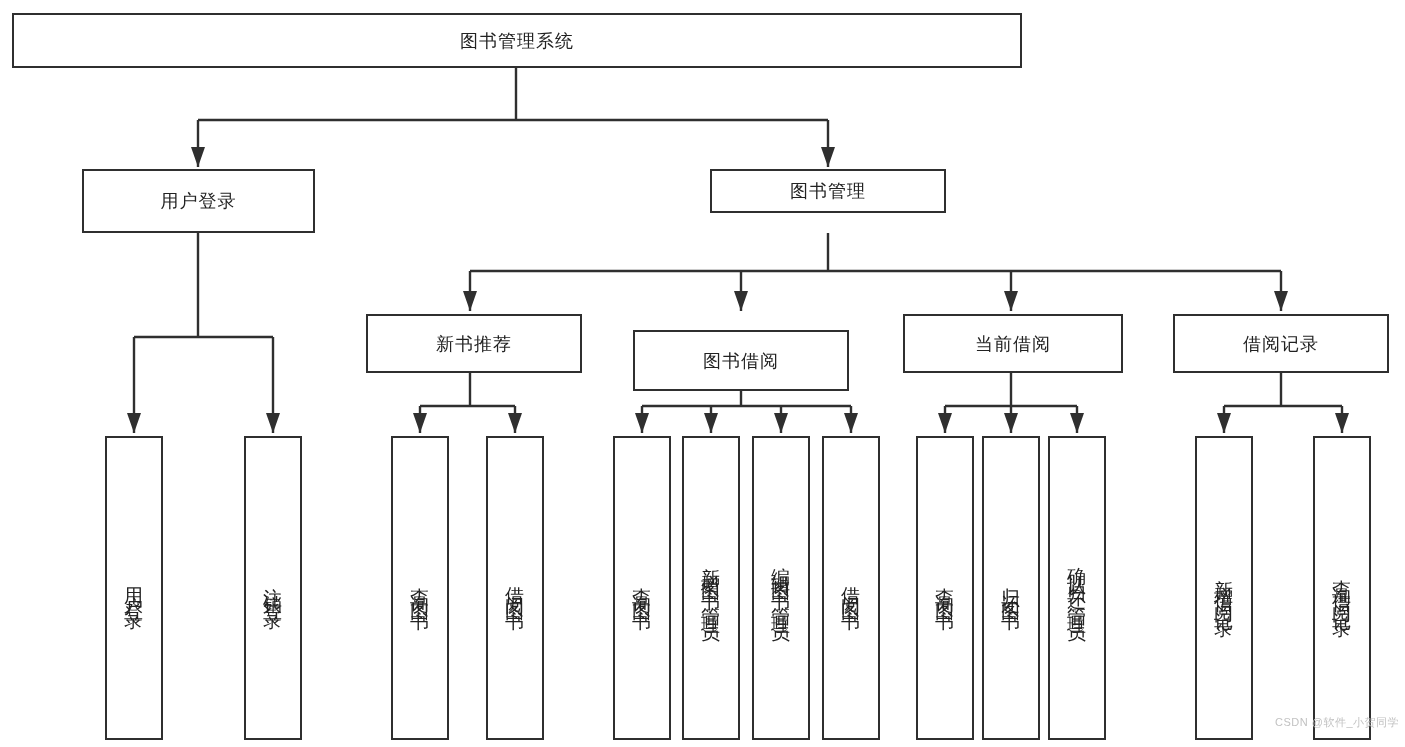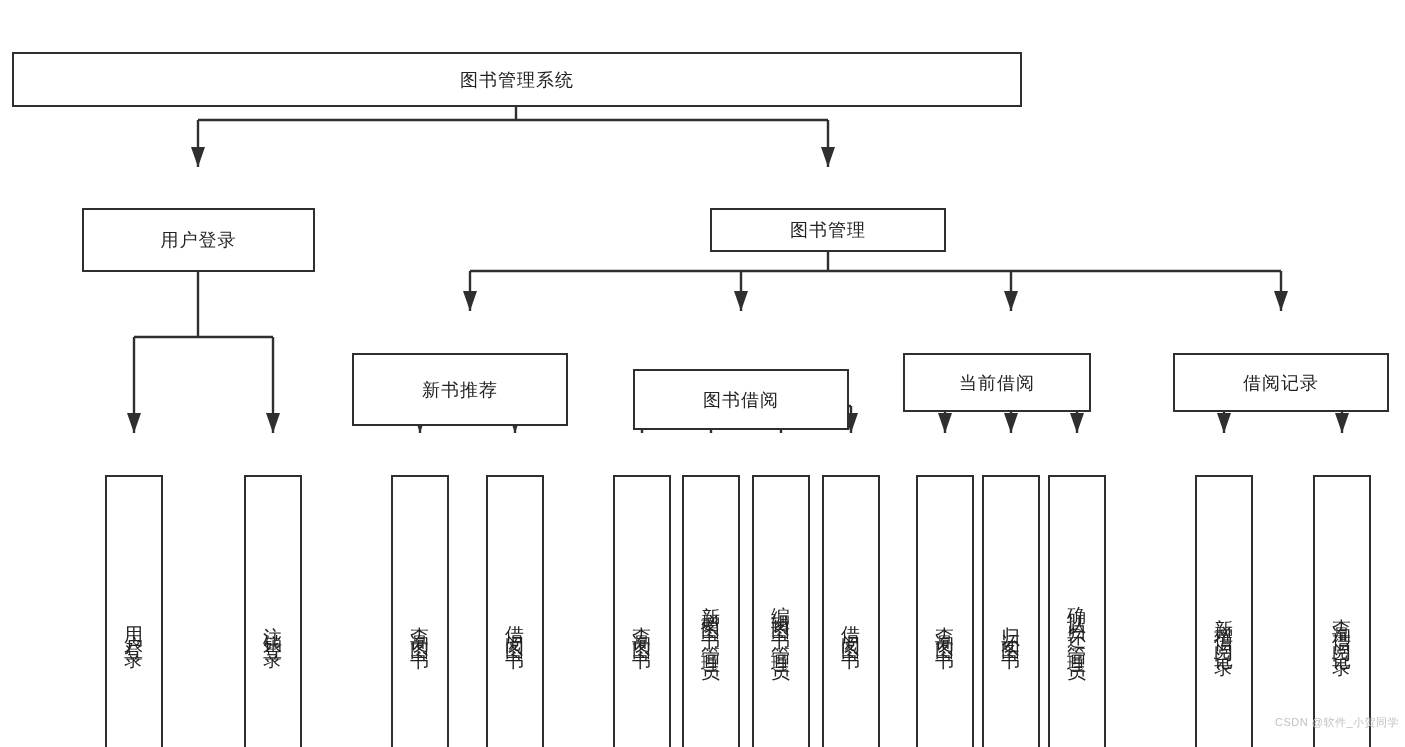--- a/index.html
+++ b/index.html
@@ -25,21 +25,20 @@
     stroke:var(--line-color);
     stroke-width:2.4;
     fill:none;
   }
   .node{
     position:absolute;
     background:#fff;
     border:2px solid var(--line-color);
     display:flex;align-items:center;justify-content:center;
     color:var(--text-color);
-    margin-top:39px;
   }
   .node .hlabel{
     font-size:18px;
     letter-spacing:1px;
     white-space:nowrap;
   }
   .leaf .vlabel{
     writing-mode:vertical-rl;
     text-orientation:mixed;
     font-size:19px;
@@ -106,27 +105,27 @@
     <span class="hlabel">图书管理系统</span>
   </div>
 
   <div class="node" style="left:82px;top:169px;width:233px;height:64px">
     <span class="hlabel">用户登录</span>
   </div>
   <div class="node" style="left:710px;top:169px;width:236px;height:44px">
     <span class="hlabel">图书管理</span>
   </div>
 
-  <div class="node" style="left:352px;top:314px;width:216px;height:73px">
+  <div class="node" style="left:366px;top:314px;width:216px;height:59px">
     <span class="hlabel">新书推荐</span>
   </div>
   <div class="node" style="left:633px;top:330px;width:216px;height:61px">
     <span class="hlabel">图书借阅</span>
   </div>
-  <div class="node" style="left:903px;top:314px;width:188px;height:59px">
+  <div class="node" style="left:903px;top:314px;width:220px;height:59px">
     <span class="hlabel">当前借阅</span>
   </div>
   <div class="node" style="left:1173px;top:314px;width:216px;height:59px">
     <span class="hlabel">借阅记录</span>
   </div>
 
   <div class="node leaf" style="left:105px;top:436px;width:58px;height:304px">
     <span class="vlabel">用户登录</span>
   </div>
   <div class="node leaf" style="left:244px;top:436px;width:58px;height:304px">

